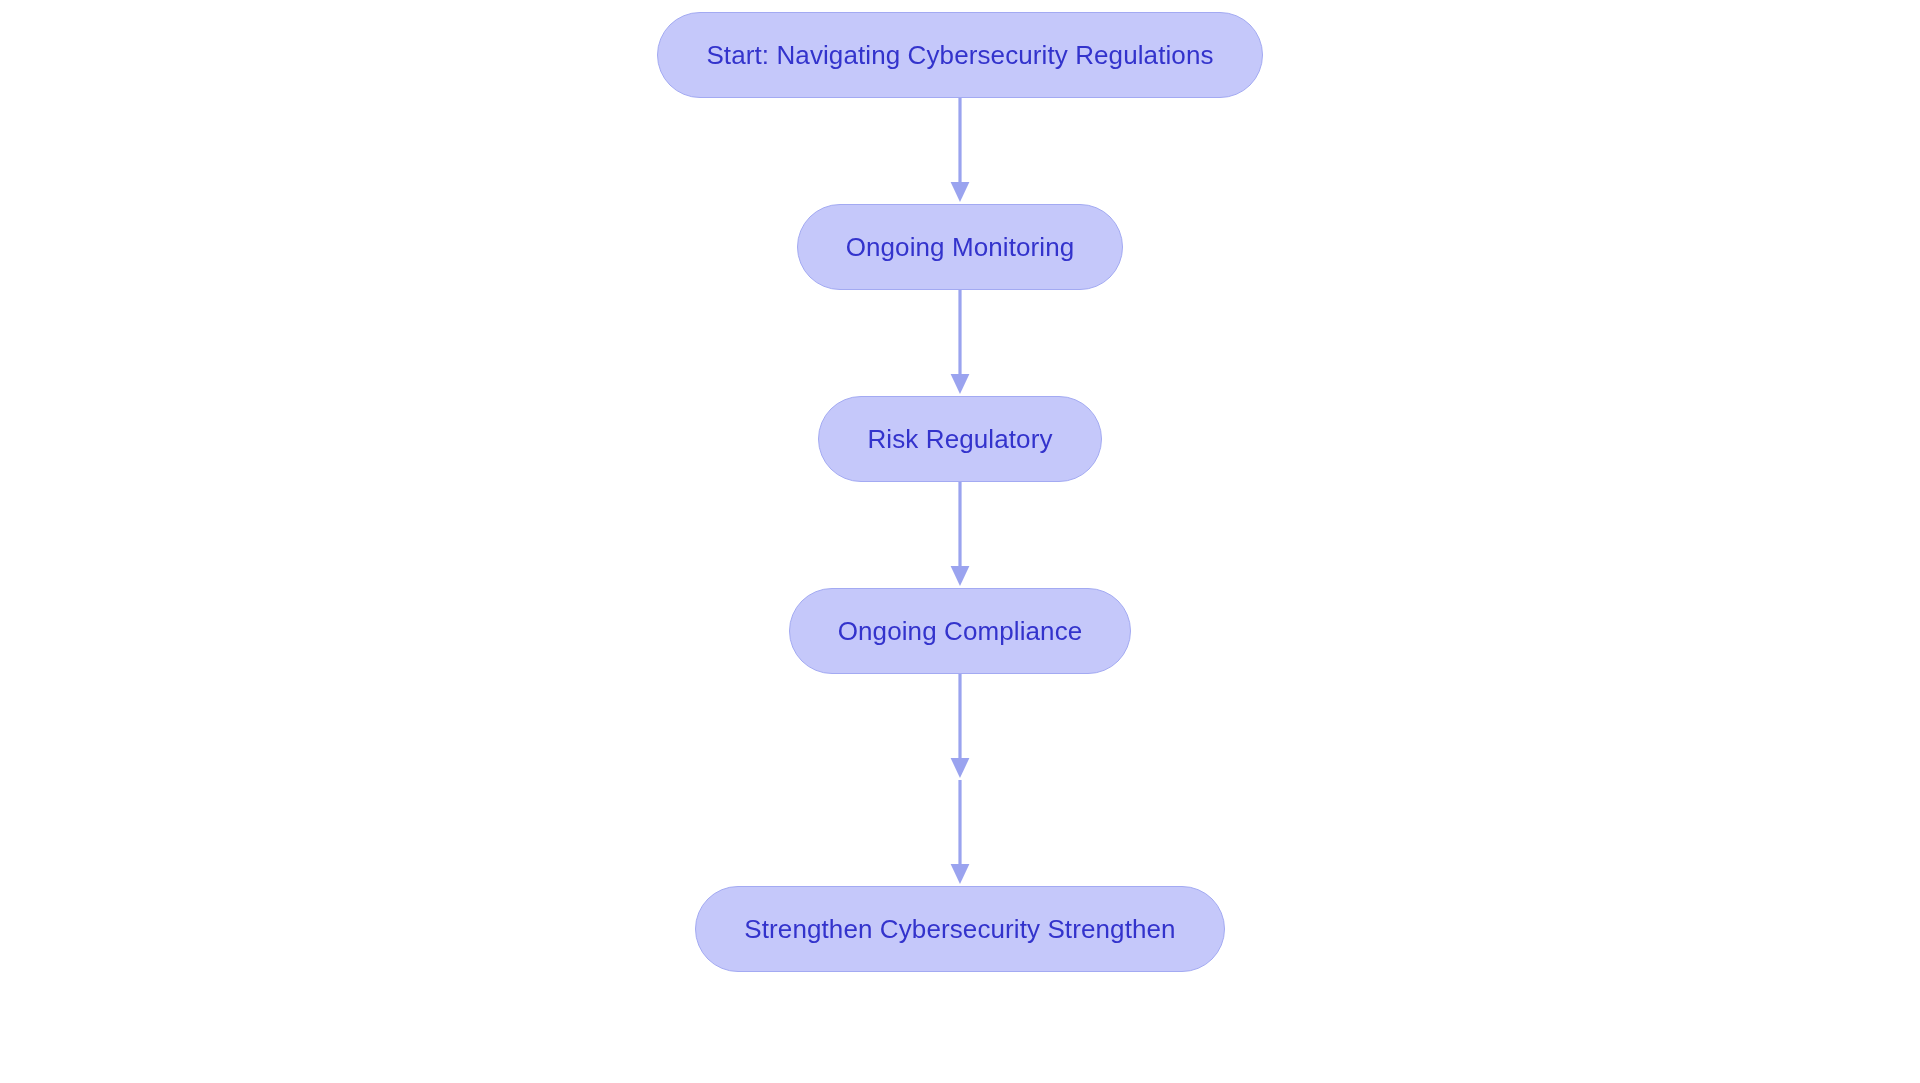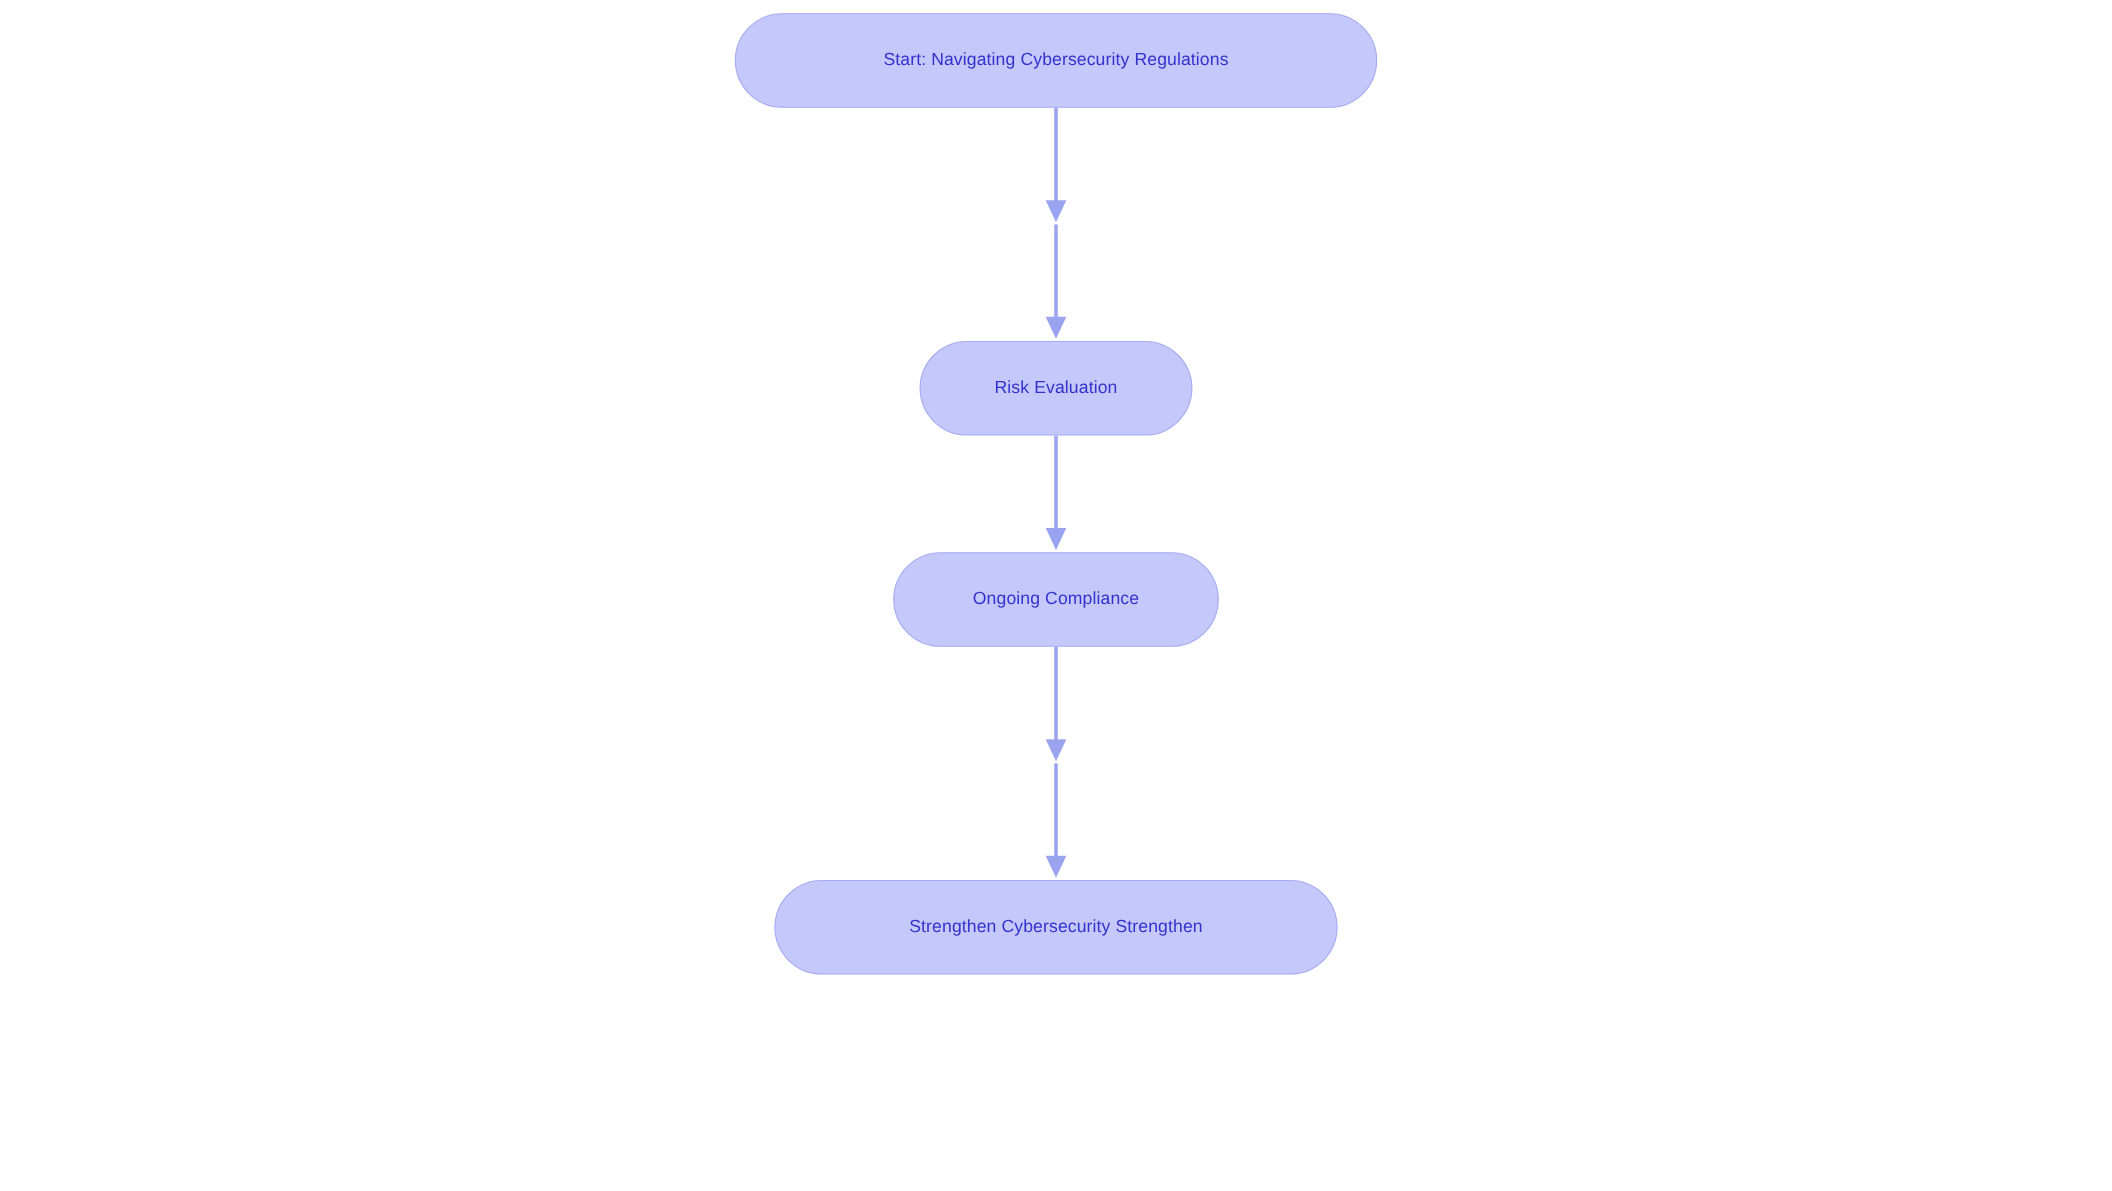--- a/index.html
+++ b/index.html
@@ -36,21 +36,21 @@
 
   .node {
     box-sizing: border-box;
     display: flex;
     align-items: center;
     justify-content: center;
     background: #c5c8fa;
     border: 1.6px solid #a3aaf2;
     border-radius: 999px;
     color: #3333cc;
-    font-size: 16px;
+    font-size: 26px;
     font-weight: 400;
     letter-spacing: 0.1px;
     line-height: 1;
     height: 86px;
     padding: 0 48px;
     white-space: nowrap;
     user-select: none;
   }
 
   .node-label {
@@ -94,30 +94,33 @@
       <span class="node-label">Start: Navigating Cybersecurity Regulations</span>
     </div>
 
     <div class="connector">
       <svg width="28" height="106" viewBox="0 0 28 106">
         <line x1="14" y1="0" x2="14" y2="88" stroke="#9aa3ef" stroke-width="3.2"></line>
         <polygon points="14,104 4.6,84 23.4,84" fill="#9aa3ef"></polygon>
       </svg>
     </div>
 
+    <div class="node node-w2">
+      <span class="node-label">Ongoing Monitoring</span>
+    </div>
 
     <div class="connector">
       <svg width="28" height="106" viewBox="0 0 28 106">
         <line x1="14" y1="0" x2="14" y2="88" stroke="#9aa3ef" stroke-width="3.2"></line>
         <polygon points="14,104 4.6,84 23.4,84" fill="#9aa3ef"></polygon>
       </svg>
     </div>
 
     <div class="node node-w3">
-      <span class="node-label">Risk Evaluation</span>
+      <span class="node-label">Risk Regulatory</span>
     </div>
 
     <div class="connector">
       <svg width="28" height="106" viewBox="0 0 28 106">
         <line x1="14" y1="0" x2="14" y2="88" stroke="#9aa3ef" stroke-width="3.2"></line>
         <polygon points="14,104 4.6,84 23.4,84" fill="#9aa3ef"></polygon>
       </svg>
     </div>
 
     <div class="node node-w4">

